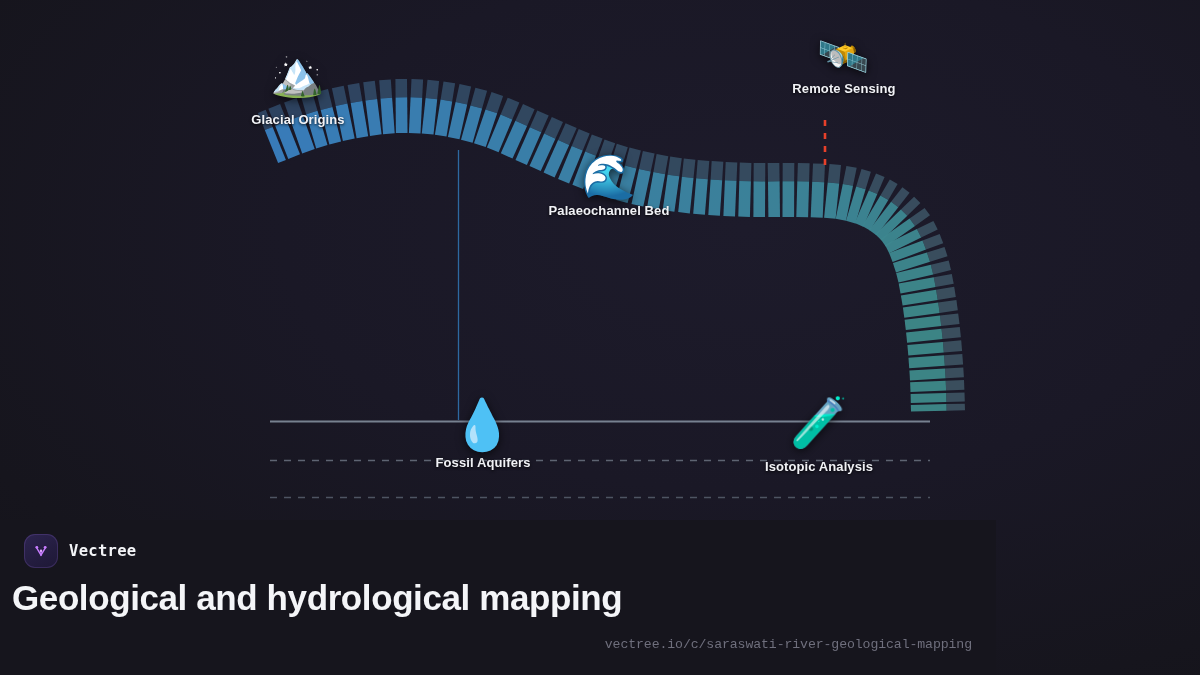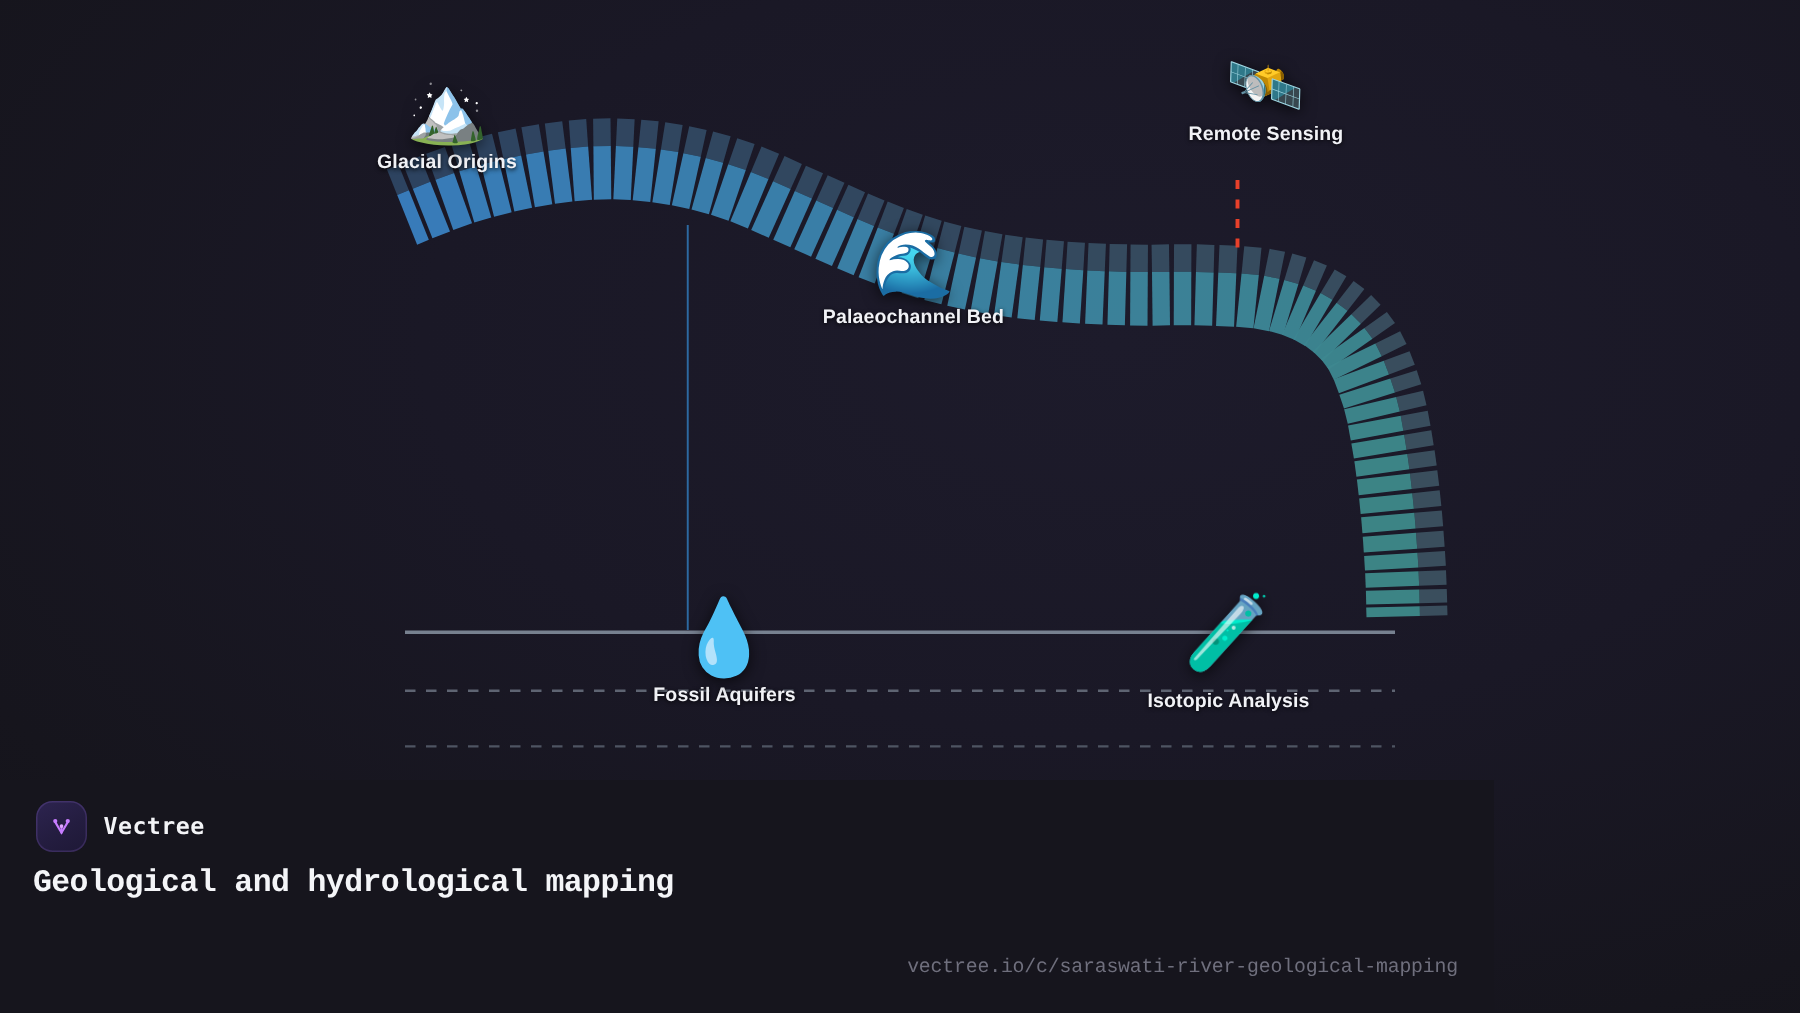--- a/index.html
+++ b/index.html
@@ -29,21 +29,21 @@
   }
   .node .caption{
     display:block;margin-top:4px;
     font-size:13px;font-weight:bold;color:#f1f2f6;
     letter-spacing:.1px;white-space:nowrap;
     text-shadow:0 1px 3px rgba(0,0,0,.85);
   }
 
   #node-glacial{left:233px;top:52px;width:130px;}
   #node-glacial .glyph{font-size:44px;}
-  #node-glacial .caption{margin-top:4px;}
+  #node-glacial .caption{margin-top:16px;}
 
   #node-remote{left:779px;top:36px;width:130px;}
   #node-remote .glyph{font-size:42px;}
   #node-remote .caption{margin-top:3px;}
 
   #node-palaeo{left:544px;top:155px;width:130px;}
   #node-palaeo .glyph{font-size:44px;}
 
   #node-fossil{left:418px;top:400px;width:130px;}
   #node-fossil .glyph{font-size:50px;}
@@ -66,23 +66,23 @@
     width:34px;height:34px;border-radius:11px;
     background:linear-gradient(150deg,#2d2450 0%,#241d40 55%,#1e1836 100%);
     box-shadow:inset 0 0 0 1px rgba(150,110,220,.22);
     display:flex;align-items:center;justify-content:center;
   }
   #brand-name{
     font-family:"DejaVu Sans Mono", monospace;
     font-size:15.5px;font-weight:bold;color:#f3f4f7;letter-spacing:.3px;
   }
   #headline{
-    position:absolute;left:22px;top:58px;
-    font-family:Liberation Mono, monospace;
-    font-size:21px;line-height:1.17;font-weight:bold;
+    position:absolute;left:12px;top:58px;
+    font-family:Liberation Sans, sans-serif;
+    font-size:35px;line-height:1.17;font-weight:bold;
     color:#f4f5f8;letter-spacing:-.4px;
     max-width:790px;
   }
   #headline .ln{display:block;white-space:nowrap;}
   #page-url{
     position:absolute;right:24px;bottom:23px;
     font-family:Liberation Mono, monospace;
     font-size:13.2px;color:#6f6f7d;letter-spacing:-.1px;
   }
 </style>

